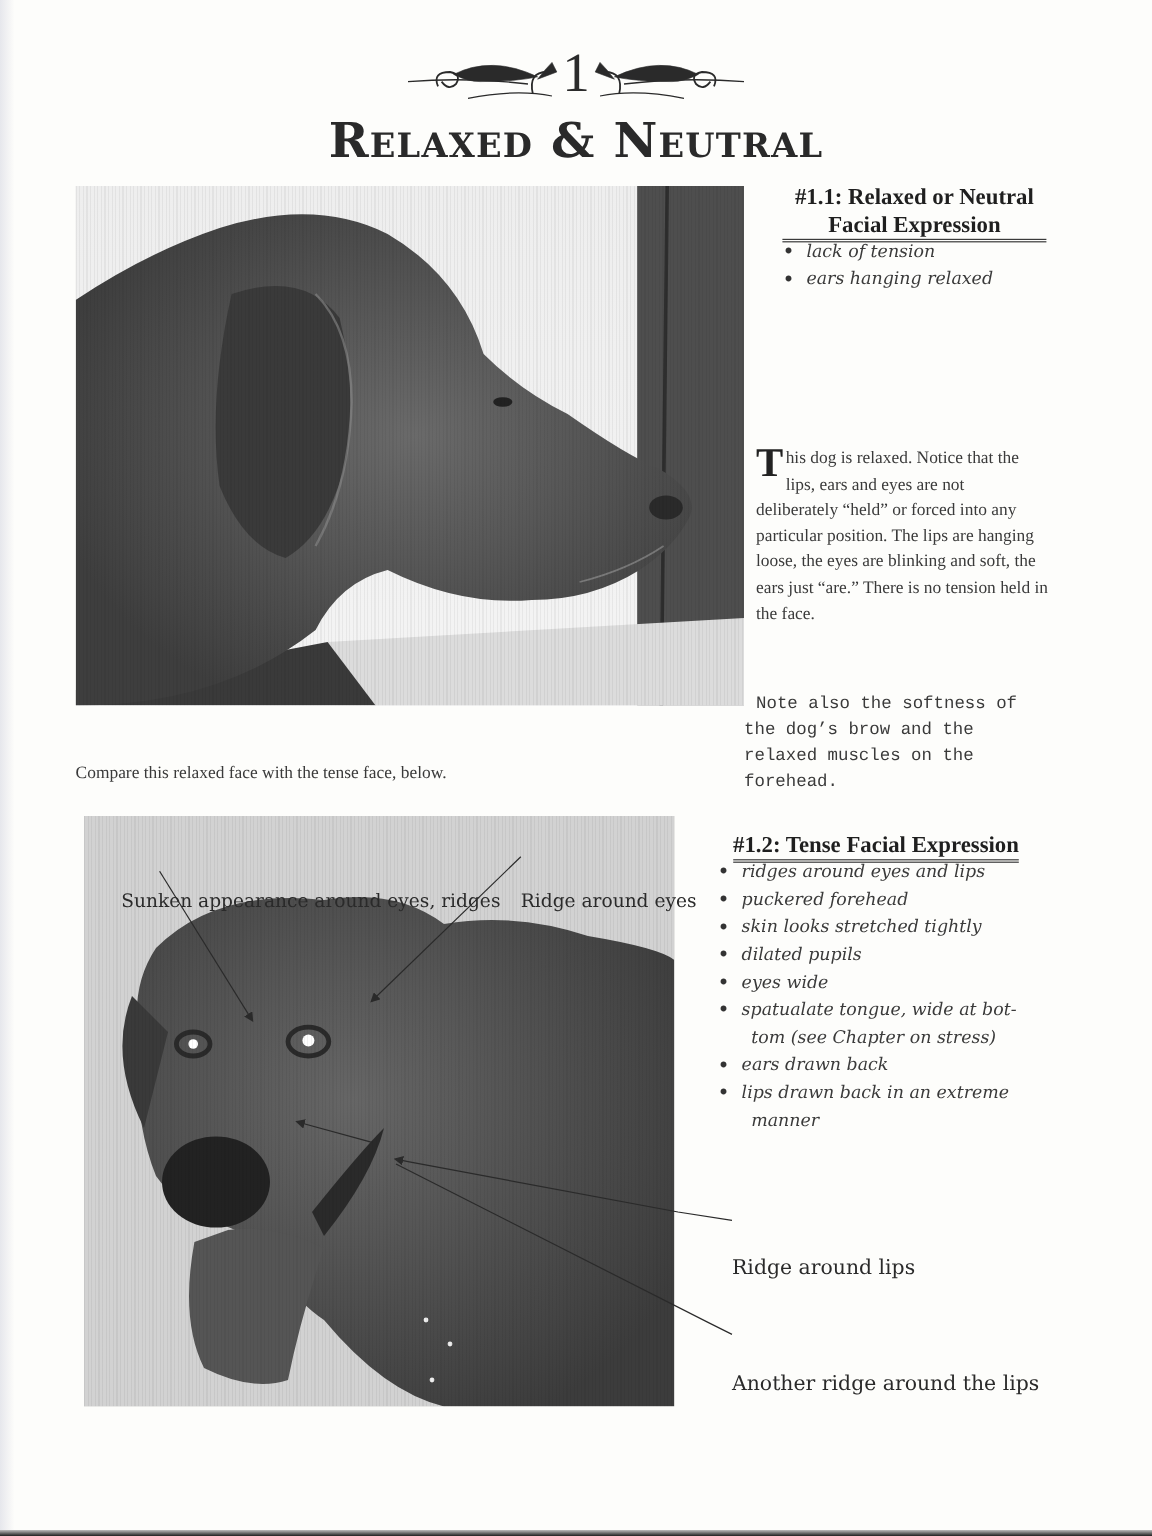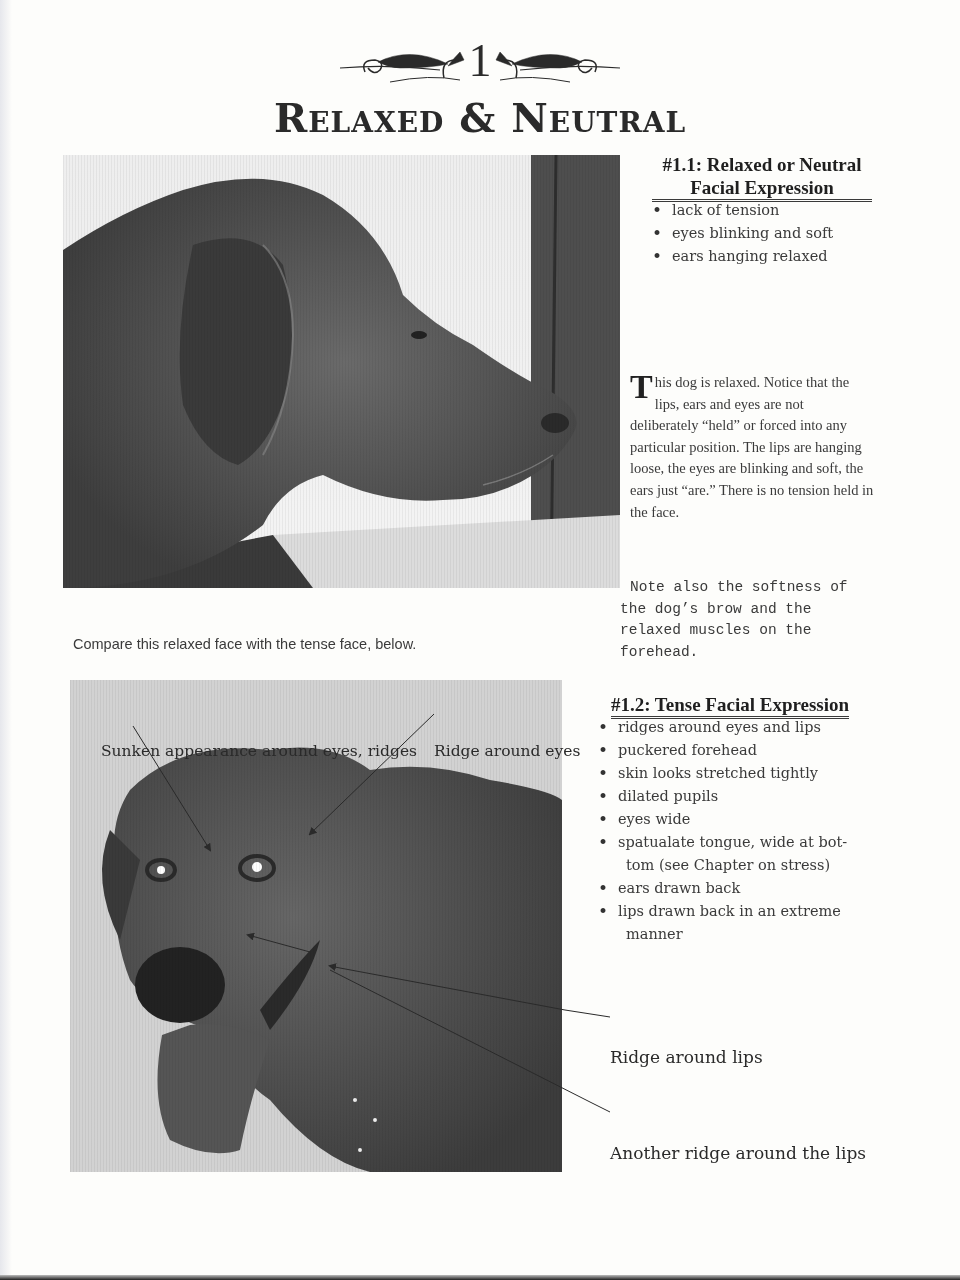--- a/index.html
+++ b/index.html
@@ -32,33 +32,33 @@
 
   
   .section-heading { position: absolute; font-weight: bold; color: #1f1f1f; font-size: 19px;
     line-height: 23px; text-align: center; font-family: "Liberation Serif", serif; }
   .section-heading span { display: inline-block; border-bottom: 3px double #3a3a3a; padding-bottom: 0; }
   .h-1 { left: 652px; top: 153px; width: 220px; }
   .h-2 { left: 606px; top: 693px; width: 248px; }
 
   ul.bullets { position: absolute; margin: 0; padding: 0; list-style: none;
     font-family: "DejaVu Serif", serif; font-size: 14.5px; color: #3a3a3a; }
-  ul.bullets li { position: relative; padding-left: 22px; line-height: 23px; }
+  ul.bullets li { position: relative; padding-left: 22px; line-height: 23px; font-style: italic; }
   ul.bullets li::before { content: "•"; position: absolute; left: 2px; top: 0; font-size: 17px; color: #333; }
   ul.bullets li .cont { display: block; padding-left: 8px; }
   .b-1 { left: 650px; top: 199px; width: 240px; }
   .b-2 { left: 596px; top: 716px; width: 270px; }
   .b-2 li { line-height: 22.7px; }
 
   .para { position: absolute; font-family: "Liberation Serif", serif; font-size: 14.5px;
     line-height: 21.6px; color: #3a3a3a; margin: 0; }
   .para-1 { left: 630px; top: 372px; width: 245px; }
   .dropcap { float: left; font-size: 34px; line-height: 30px; margin: 0 2px 0 0; font-weight: bold; color: #222; }
   .para-2 { left: 620px; top: 577px; width: 250px; text-indent: 10px; font-family: Liberation Mono, monospace; }
-  .caption { position: absolute; left: 73px; top: 636px; font-family: Liberation Sans, sans-serif;
+  .caption { position: absolute; left: 63px; top: 636px; font-family: Liberation Serif, serif;
     font-size: 14.5px; color: #3a3a3a; }
 
   .annot { position: absolute; font-family: "DejaVu Serif", serif; color: #2a2a2a; white-space: nowrap; margin-top: 48px; }
   .annot-sunken { left: 101px; top: 694px; font-size: 15.5px; }
   .annot-ridge-eyes { left: 434px; top: 694px; font-size: 15.5px; }
   .annot-ridge-lips { left: 610px; top: 999px; font-size: 17px; }
   .annot-another { left: 610px; top: 1095px; font-size: 17px; }
   .leaders { position: absolute; left: 0; top: 0; width: 960px; height: 1280px; pointer-events: none; }
 </style>
 </head>
@@ -110,21 +110,20 @@
     <path d="M420 330 Q460 320 490 300" fill="none" stroke="#9a9a9a" stroke-width="1.5" opacity="0.6"></path>
   </svg>
   <div class="scanlines"></div>
 </div>
 
 <div class="section-heading h-1">
   <span>#1.1: Relaxed or Neutral Facial Expression</span>
 </div>
 <ul class="bullets b-1">
   <li>lack of tension</li>
-  <li>eyes blinking and soft</li>
   <li>ears hanging relaxed</li>
 </ul>
 
 <p class="para para-1">
   <span class="dropcap">T</span><span>his dog is relaxed.  Notice that the lips, ears and eyes are not deliberately “held” or forced into any particular position.  The lips are hanging loose, the eyes are blinking and soft, the ears just “are.”  There is no tension held in the face.</span>
 </p>
 <p class="para para-2">Note also the softness of the dog’s brow and the relaxed muscles on the forehead.</p>
 
 <div class="caption">Compare this relaxed face with the tense face, below.</div>
 

